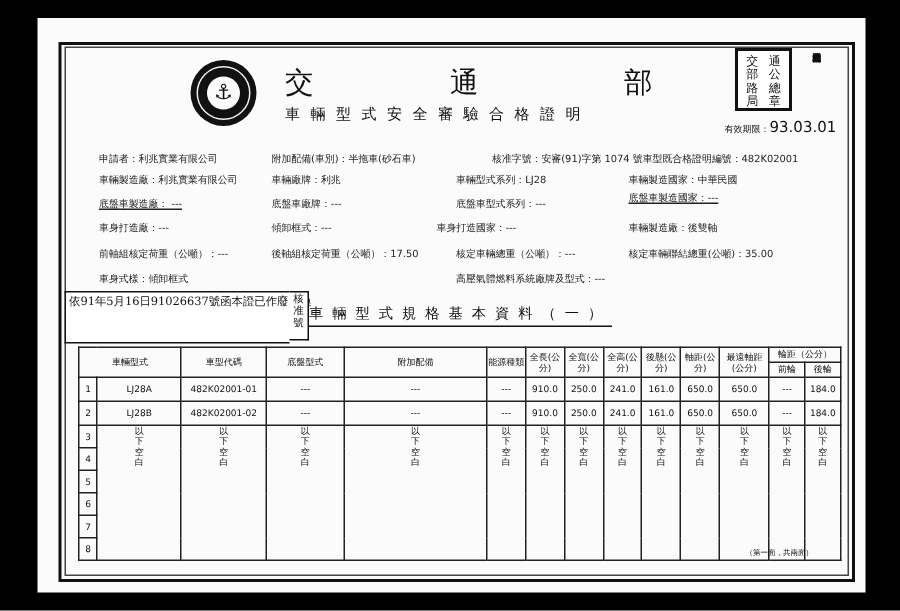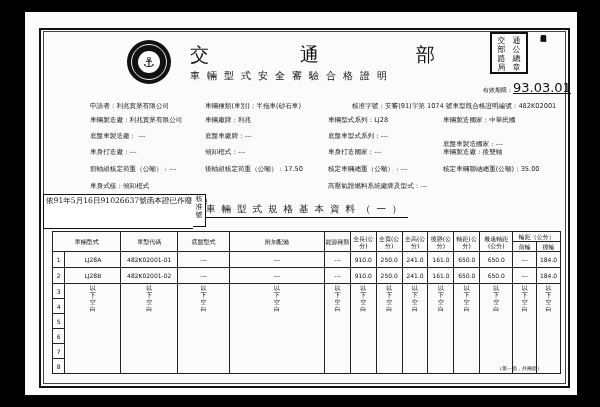--- a/index.html
+++ b/index.html
@@ -10,22 +10,22 @@
   .abs{position:absolute;white-space:nowrap;}
   .seal{position:absolute;left:127px;top:40px;width:44px;height:44px;border-radius:50%;background:#111;}
   .seal .ring{position:absolute;left:4px;top:4px;width:36px;height:36px;border-radius:50%;border:1px solid #eee;box-sizing:border-box;}
   .seal .core{position:absolute;left:11px;top:11px;width:22px;height:22px;border-radius:50%;background:#fbfbfb;}
   .seal .anchor{position:absolute;left:0;top:12px;width:44px;text-align:center;font-size:14px;color:#111;line-height:20px;}
   .title{font-size:19px;font-family:"DejaVu Serif","Liberation Serif",serif;top:42px;}
   .subtitle{font-size:10px;letter-spacing:7px;top:69px;left:190px;font-family:"DejaVu Serif","Liberation Serif",serif;}
   .stamp{position:absolute;left:490px;top:32px;width:38px;height:42px;border:2px solid #111;box-sizing:border-box;background:#fff;display:grid;grid-template-columns:1fr 1fr;font-size:8px;line-height:9px;text-align:center;padding:2px;}
   .vtext{position:absolute;left:533px;top:31px;width:14px;font-size:5.5px;line-height:6px;writing-mode:vertical-rl;font-weight:bold;height:44px;overflow:hidden;}
   .validity{top:80px;left:483px;font-size:6px;}
-  .validity .date{text-decoration:underline;font-size:13px;}
-  .info{font-size:6.6px;color:#222;margin-left:24px;}
+  .validity .date{font-size:10px;}
+  .info{font-size:6.6px;color:#222;}
   .handnote{position:absolute;left:43px;top:194px;width:150px;height:35px;border:1px solid #111;border-right:none;background:#fff;box-sizing:border-box;}
   .handnote .l1{position:absolute;left:2px;top:1px;font-size:10px;font-family:"DejaVu Serif",serif;white-space:nowrap;}
   .handnote .l2{position:absolute;left:2px;top:16px;font-size:10px;font-family:"DejaVu Serif",serif;white-space:nowrap;}
   .handnote2{position:absolute;left:193px;top:194px;width:13px;height:33px;border:1px solid #111;border-left:none;background:#fff;box-sizing:border-box;font-size:7px;line-height:8px;text-align:center;}
   .sect-title{left:206px;top:203px;font-size:9.5px;letter-spacing:6px;font-family:"DejaVu Serif",serif;border-bottom:1px solid #111;padding-bottom:1px;}
   table.spec{position:absolute;left:52px;top:231px;width:509px;border-collapse:collapse;font-size:6px;table-layout:fixed;}
   table.spec th, table.spec td{border:1px solid #222;text-align:center;padding:0;line-height:7px;}
   table.spec th{font-weight:normal;height:9px;}
   table.spec tr.r td{height:15px;}
   table.spec tr.rf td{height:14px;}
@@ -61,36 +61,36 @@
   <span>局</span>
   <span>章</span>
 </div>
 <div class="vtext">財團法人車輛研究測試中心代為簽章</div>
 
 <div class="abs validity">
   <span>有效期限：</span><span class="date">93.03.01</span>
 </div>
 
 <div class="abs info" style="left:66px;top:102px;">申請者：利兆實業有限公司</div>
-<div class="abs info" style="left:181px;top:102px;">車輛種類(車別)：半拖車(砂石車)</div>
+<div class="abs info" style="left:181px;top:102px;">附加配備(車別)：半拖車(砂石車)</div>
 <div class="abs info" style="left:304px;top:102px;padding-left:24px;">核准字號：安審(91)字第 1074 號車型既合格證明編號：482K02001</div>
 
 <div class="abs info" style="left:66px;top:116px;">車輛製造廠：利兆實業有限公司</div>
 <div class="abs info" style="left:181px;top:116px;">車輛廠牌：利兆</div>
 <div class="abs info" style="left:304px;top:116px;">車輛型式系列：LJ28</div>
 <div class="abs info" style="left:419px;top:116px;">車輛製造國家：中華民國</div>
 
-<div class="abs info" style="left:66px;top:132px;">底盤車製造廠： ---</div>
+<div class="abs info" style="left:66px;top:132px;text-decoration:underline;">底盤車製造廠： ---</div>
 <div class="abs info" style="left:181px;top:132px;">底盤車廠牌：---</div>
 <div class="abs info" style="left:304px;top:132px;">底盤車型式系列：---</div>
-<div class="abs info" style="left:419px;top:140px;">底盤車製造國家：---</div>
+<div class="abs info" style="left:419px;top:128px;text-decoration:underline;">底盤車製造國家：---</div>
 
 <div class="abs info" style="left:66px;top:148px;">車身打造廠：---</div>
 <div class="abs info" style="left:181px;top:148px;">傾卸框式：---</div>
-<div class="abs info" style="left:304px;top:148px;">車身打造國家：---</div>
+<div class="abs info" style="left:291px;top:148px;">車身打造國家：---</div>
 <div class="abs info" style="left:419px;top:148px;">車輛製造廠：後雙軸</div>
 
 <div class="abs info" style="left:66px;top:165px;">前軸組核定荷重（公噸）：---</div>
 <div class="abs info" style="left:181px;top:165px;">後軸組核定荷重（公噸）：17.50</div>
 <div class="abs info" style="left:304px;top:165px;">核定車輛總重（公噸）：---</div>
 <div class="abs info" style="left:419px;top:165px;">核定車輛聯結總重(公噸)：35.00</div>
 
 <div class="abs info" style="left:66px;top:182px;">車身式樣：傾卸框式</div>
 <div class="abs info" style="left:304px;top:182px;">高壓氣體燃料系統廠牌及型式：---</div>
 

